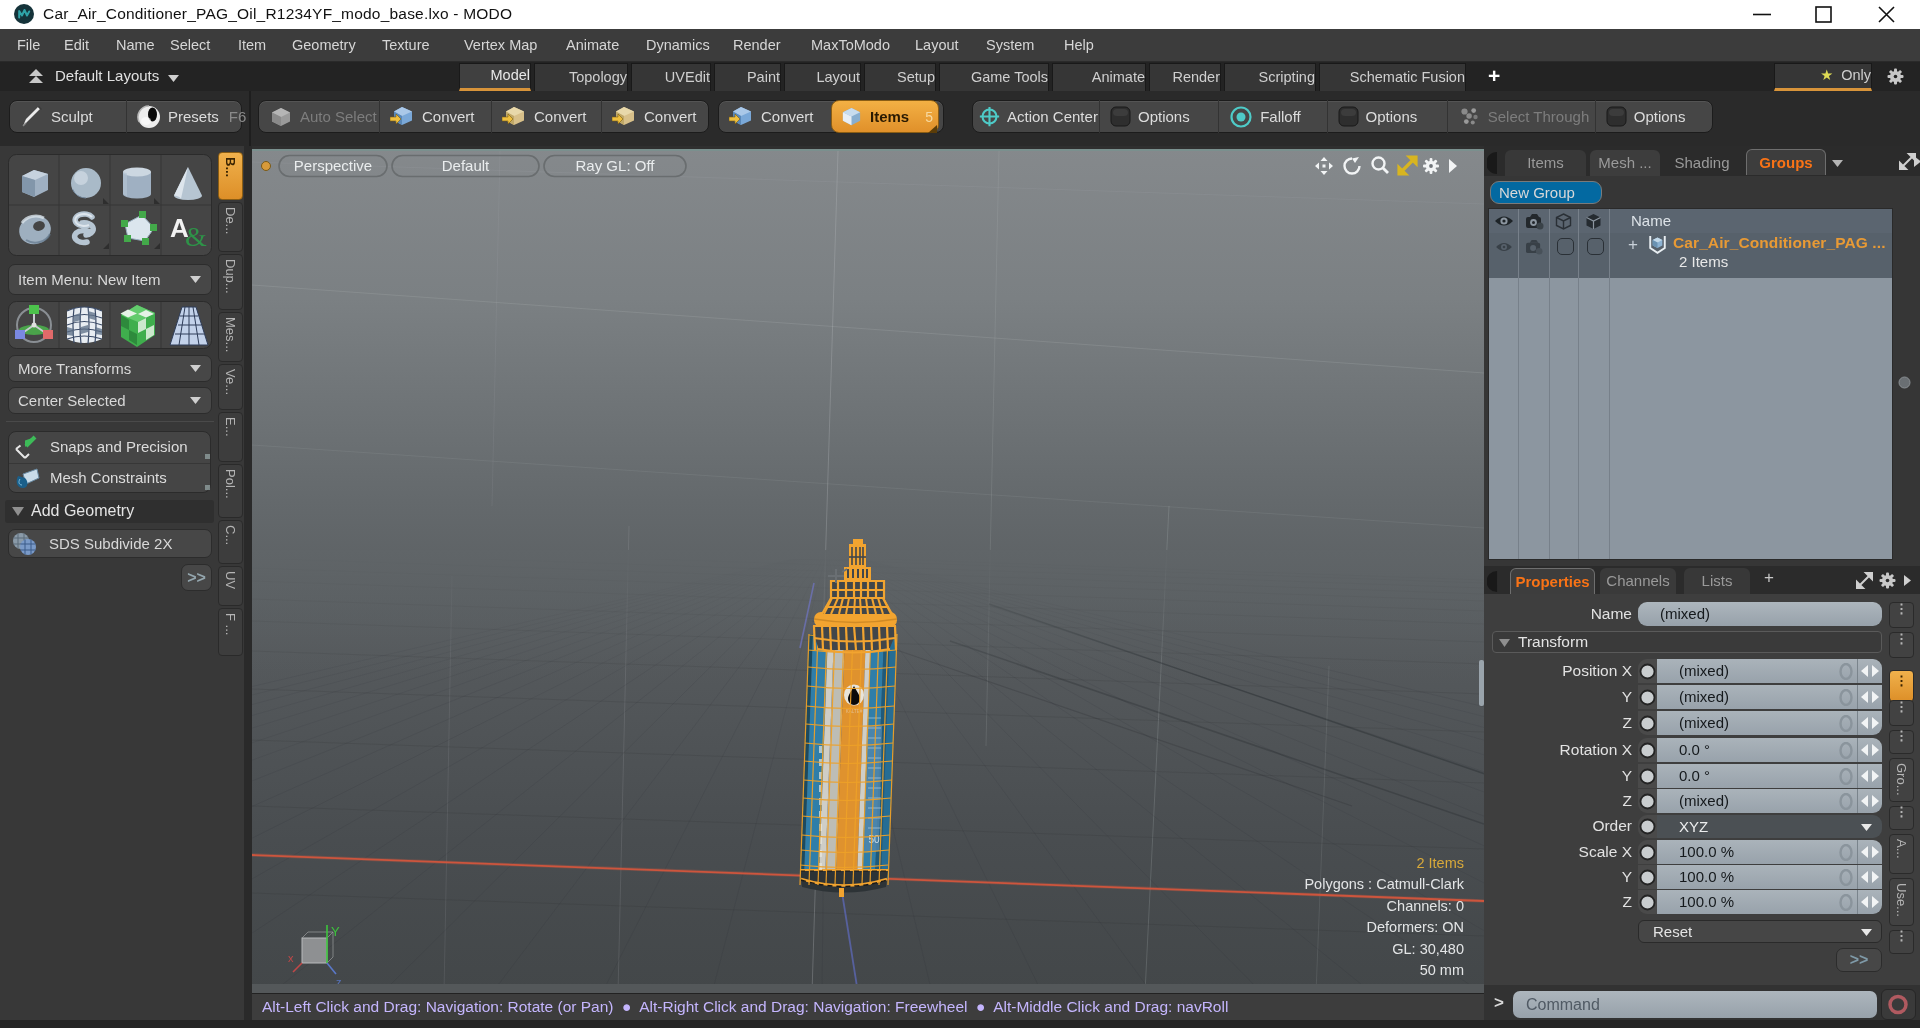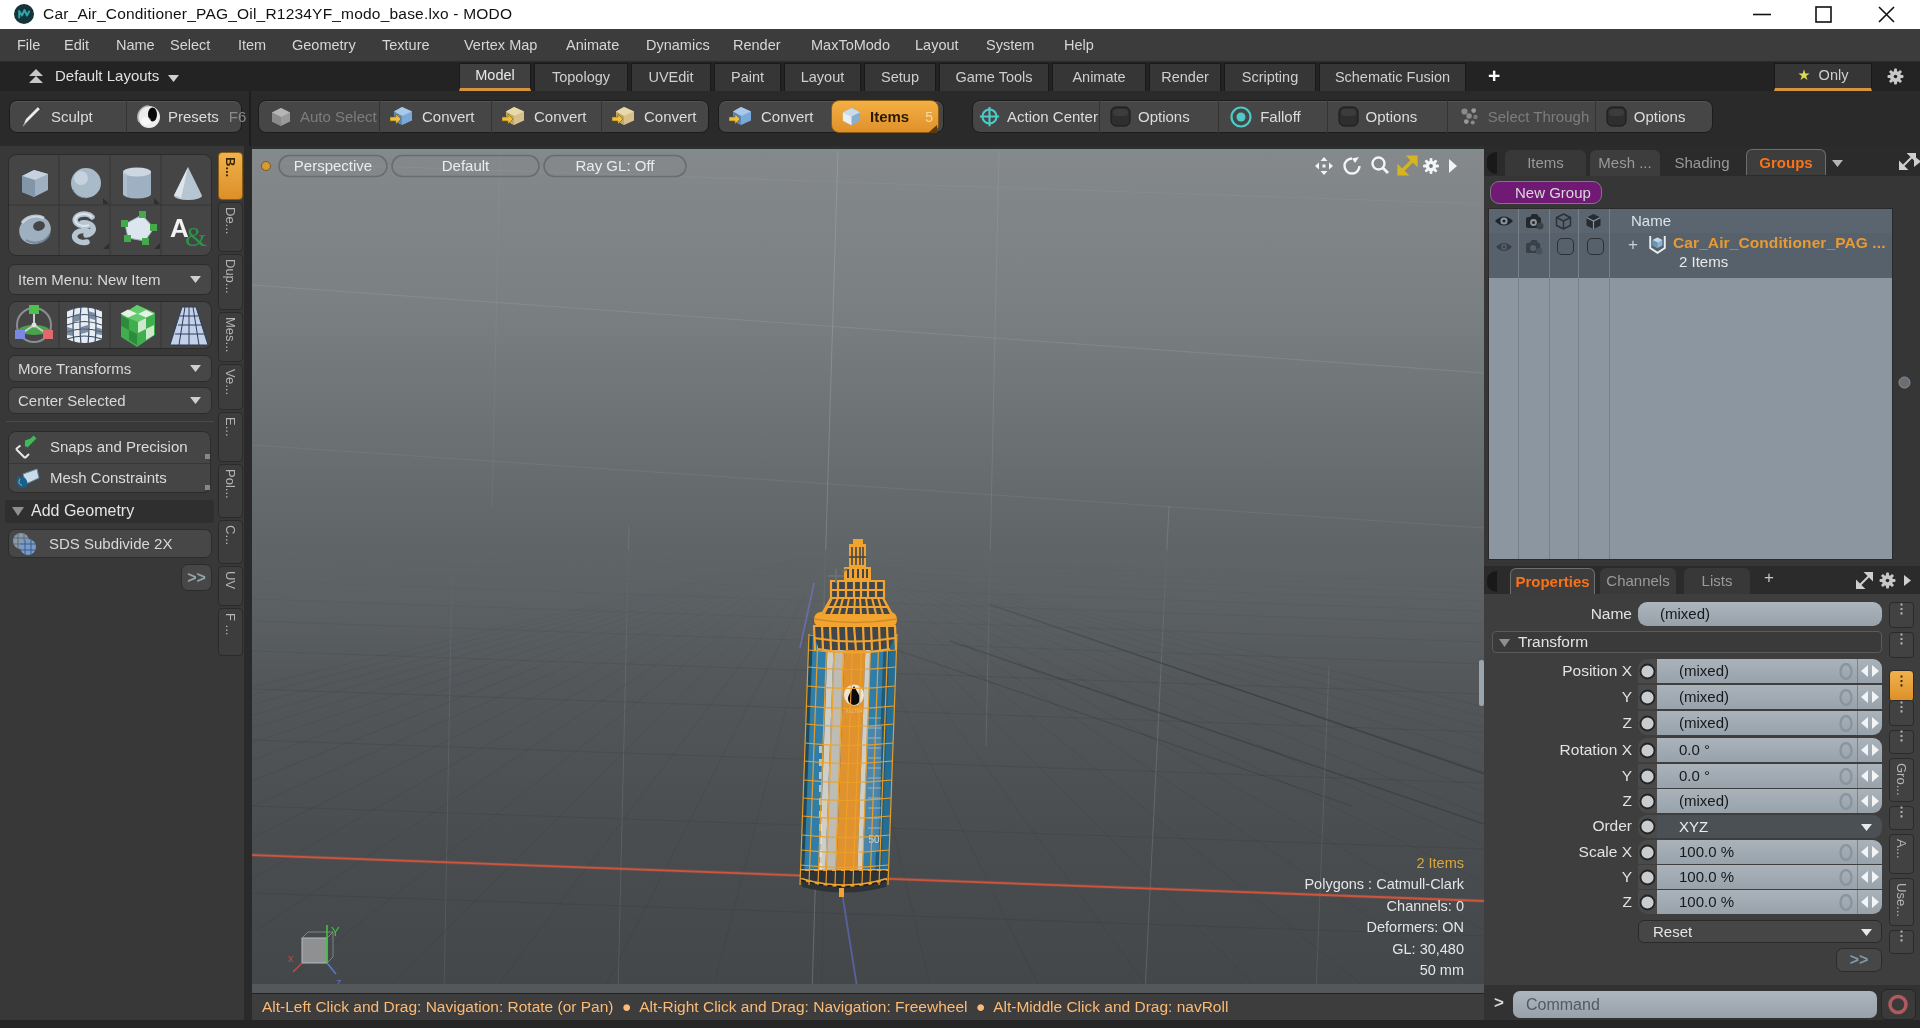--- a/index.html
+++ b/index.html
@@ -9,21 +9,21 @@
   .abs { position:absolute; }
   
   #titlebar { position:absolute; left:0; top:0; width:1920px; height:29px; background:#ffffff; }
   #titlebar .title { position:absolute; left:43px; top:5px; font-size:15.5px; color:#111; letter-spacing:0.2px; }
   
   #menubar { position:absolute; left:0; top:29px; width:1920px; height:33px; background:#3c3c3c; border-bottom:1px solid #2a2a2a;}
   #menubar span { position:absolute; top:8px; font-size:14.5px; color:#d6d6d6; }
   
   #layoutrow { position:absolute; left:0; top:62px; width:1920px; height:29px; background:#232323; }
   .ltab { position:absolute; top:1px; height:28px; background:#363636; border:1px solid #191919; border-bottom:none;
-     color:#cfcfcf; font-size:14.5px; text-align:center; line-height:26px; }
+     color:#cfcfcf; font-size:14.5px; text-align:right; line-height:26px; }
   .ltab.sel { background:#404040; border-bottom:3px solid #d8943a; line-height:23px; color:#e8e8e8;}
   
   #toolbar { position:absolute; left:0; top:91px; width:1920px; height:55px; background:#2a2a2a;text-decoration:underline; }
   .tgroup { position:absolute; top:9px; height:33px; background:#464646; border:1px solid #1c1c1c; border-radius:8px;
      box-shadow:inset 0 1px 0 rgba(255,255,255,0.08); display:flex; align-items:center; }
   .tbtn { height:33px; display:flex; align-items:center; padding:0 10px; font-size:15px; color:#dcdcdc; white-space:nowrap; }
   .tbtn + .tbtn { border-left:1px solid #333; }
   .tbtn.dim { color:#7d7d7d; }
   .tbtn svg { margin-right:7px; flex-shrink:0; }
   .key { color:#8a8a8a; margin-left:10px; }
@@ -41,21 +41,21 @@
   
   #rp-top { position:absolute; left:1484px; top:146px; width:436px; height:420px; background:#363636; }
   #rp-bot { position:absolute; left:1484px; top:566px; width:436px; height:419px; background:#3e3e3e; }
   #cmdbar { position:absolute; left:1484px; top:985px; width:436px; height:43px; background:#323232; }
   .rtab { position:absolute; height:26px; font-size:15px; color:#9a9a9a; text-align:center; }
   .rtab.raised { background:#3d3d3d; border:1px solid #6e6e6e; border-bottom:none; border-radius:6px 6px 0 0; color:#f97316; }
   .field { position:absolute; background:linear-gradient(#adb6bd,#97a1aa); border-radius:9px; color:#15191c; font-size:15px; }
   .rlabel { position:absolute; color:#e2e2e2; font-size:15.5px; text-align:right; }
   
   #statusbar { position:absolute; left:252px; top:993px; width:1232px; height:27px; background:#3d3d3d; border-top:1px solid #222;
-      color:#fdba74; font-size:15.5px; line-height:26px; padding-left:10px; }
+      color:#c4b5fd; font-size:15.5px; line-height:26px; padding-left:10px; }
   #bottomstrip { position:absolute; left:0; top:1020px; width:1920px; height:8px; background:#262626; }
 </style>
 </head>
 <body>
 <div id="app">
 
   <div id="titlebar">
     <svg class="abs" style="left:13px;top:3px" width="22" height="22" viewBox="0 0 22 22">
       <circle cx="11" cy="11" r="10" fill="#15333a"></circle>
       <path d="M6.2 14.5 L6.2 8 L9 12.5 L11.5 7 L14 12.5 L16.2 8.5" stroke="#2fa3a8" stroke-width="2" fill="none" stroke-linecap="round" stroke-linejoin="round"></path>
@@ -708,21 +708,21 @@
     <svg class="abs" style="left:347px;top:13px" width="13" height="9" viewBox="0 0 13 9">
         <path d="M1 1 L12 1 L6.5 8 Z" fill="#b5b5b5"></path>
       </svg>
     <svg class="abs" style="left:415px;top:7px" width="17" height="17" viewBox="0 0 17 17">
         <path d="M1 16 L7 16 L1 10 Z M16 1 L10 1 L16 7 Z M3 14 L14 3" stroke="#cfcfcf" stroke-width="2" fill="#cfcfcf"></path>
       </svg>
     <svg class="abs" style="left:429px;top:10px" width="8" height="11" viewBox="0 0 8 11">
         <path d="M1 0 L8 5.5 L1 11 Z" fill="#cfcfcf"></path>
       </svg>
 
-    <div class="abs" style="left:6px;top:35px;width:112px;height:23px;background:#701a75;border:1px solid #7a7a7a;border-radius:9px;color:#d8d8d8;font-size:15px;line-height:21px;padding-left:24px">New Group</div>
+    <div class="abs" style="left:6px;top:35px;width:112px;height:23px;background:#0369a1;border:1px solid #7a7a7a;border-radius:9px;color:#d8d8d8;font-size:15px;line-height:21px;padding-left:8px">New Group</div>
 
     <div class="abs" style="left:4px;top:62px;width:405px;height:352px;background:#8c96a0;border:1px solid #2a2a2a">
       <div class="abs" style="left:0;top:0;width:403px;height:24px;background:#5b6570"></div>
       <div class="abs" style="left:0;top:24px;width:403px;height:45px;background:#57616b"></div>
       <div class="abs" style="left:29px;top:0;width:1px;height:350px;background:#77808a"></div>
       <div class="abs" style="left:60px;top:0;width:1px;height:350px;background:#77808a"></div>
       <div class="abs" style="left:89px;top:0;width:1px;height:350px;background:#77808a"></div>
       <div class="abs" style="left:120px;top:0;width:1px;height:350px;background:#77808a"></div>
       <span class="abs" style="left:142px;top:3px;color:#dde3e8;font-size:15px">Name</span>
 

